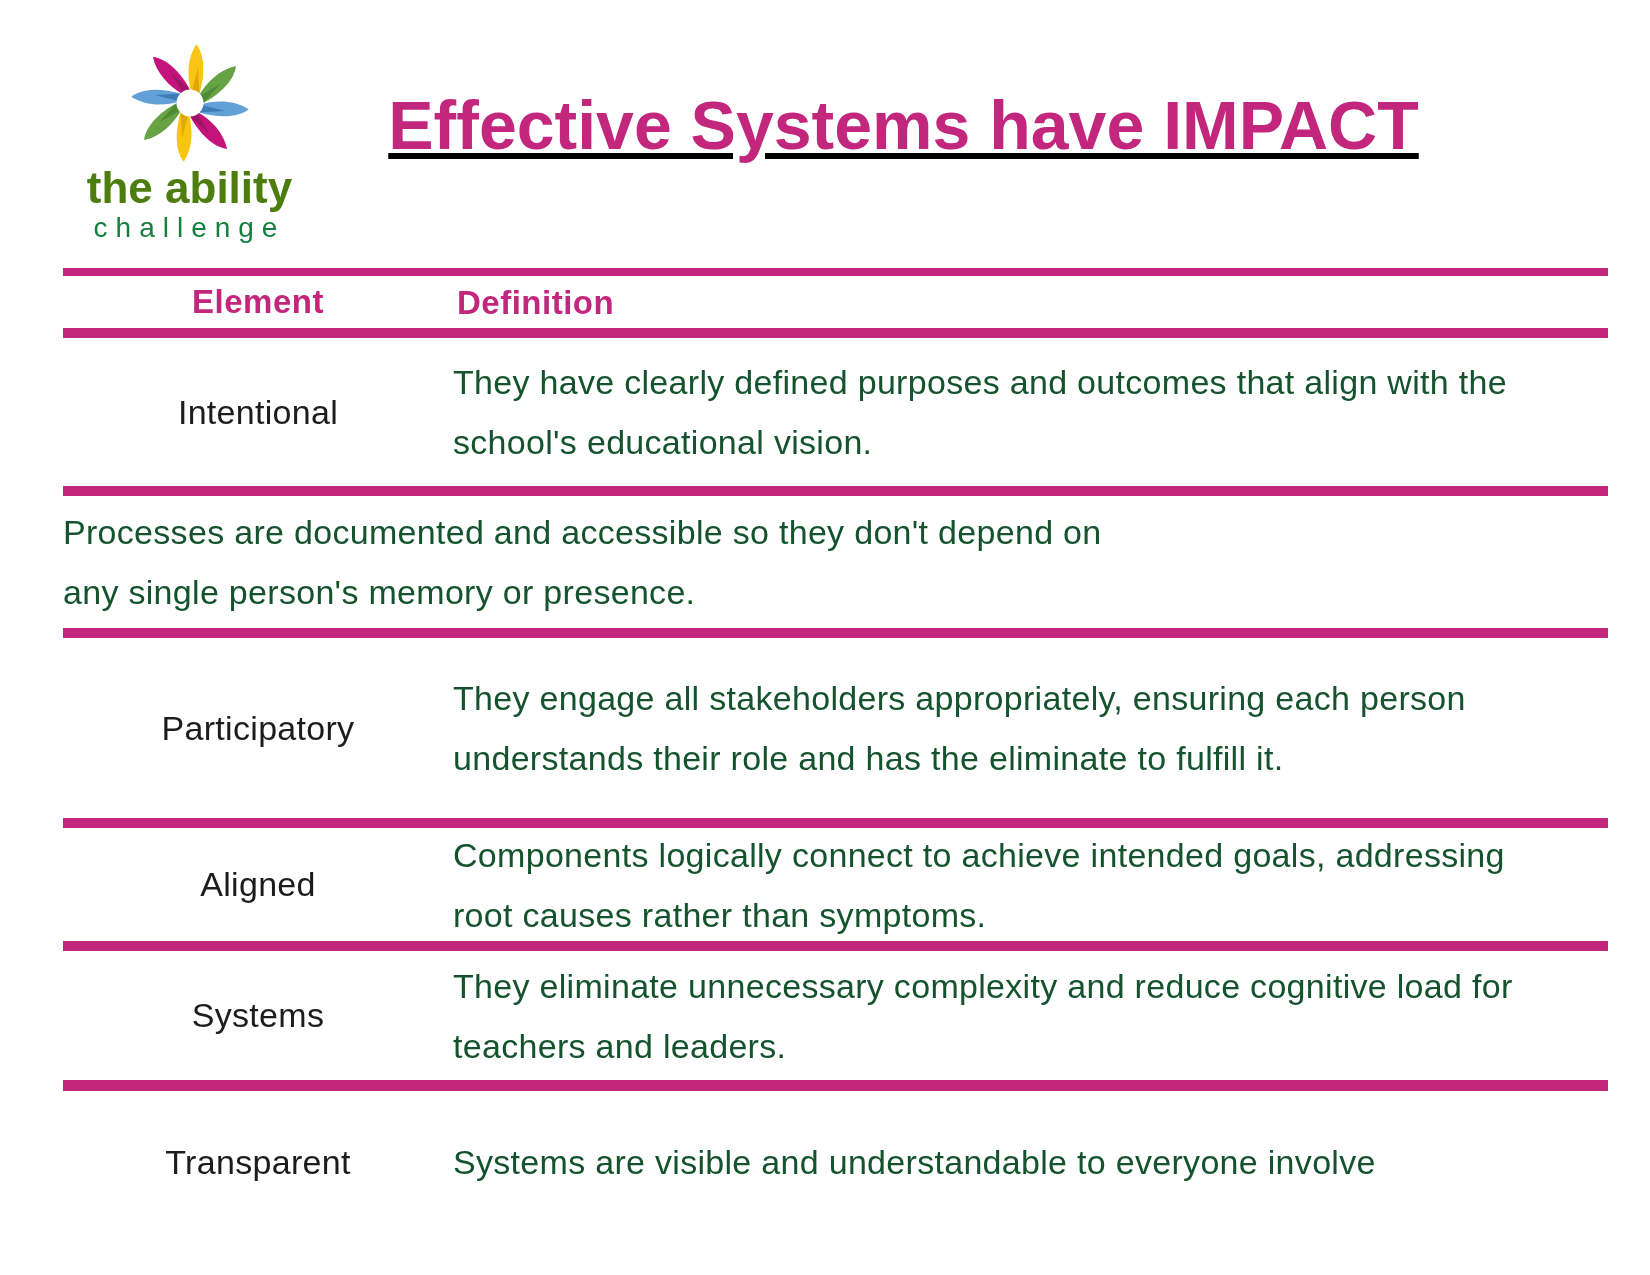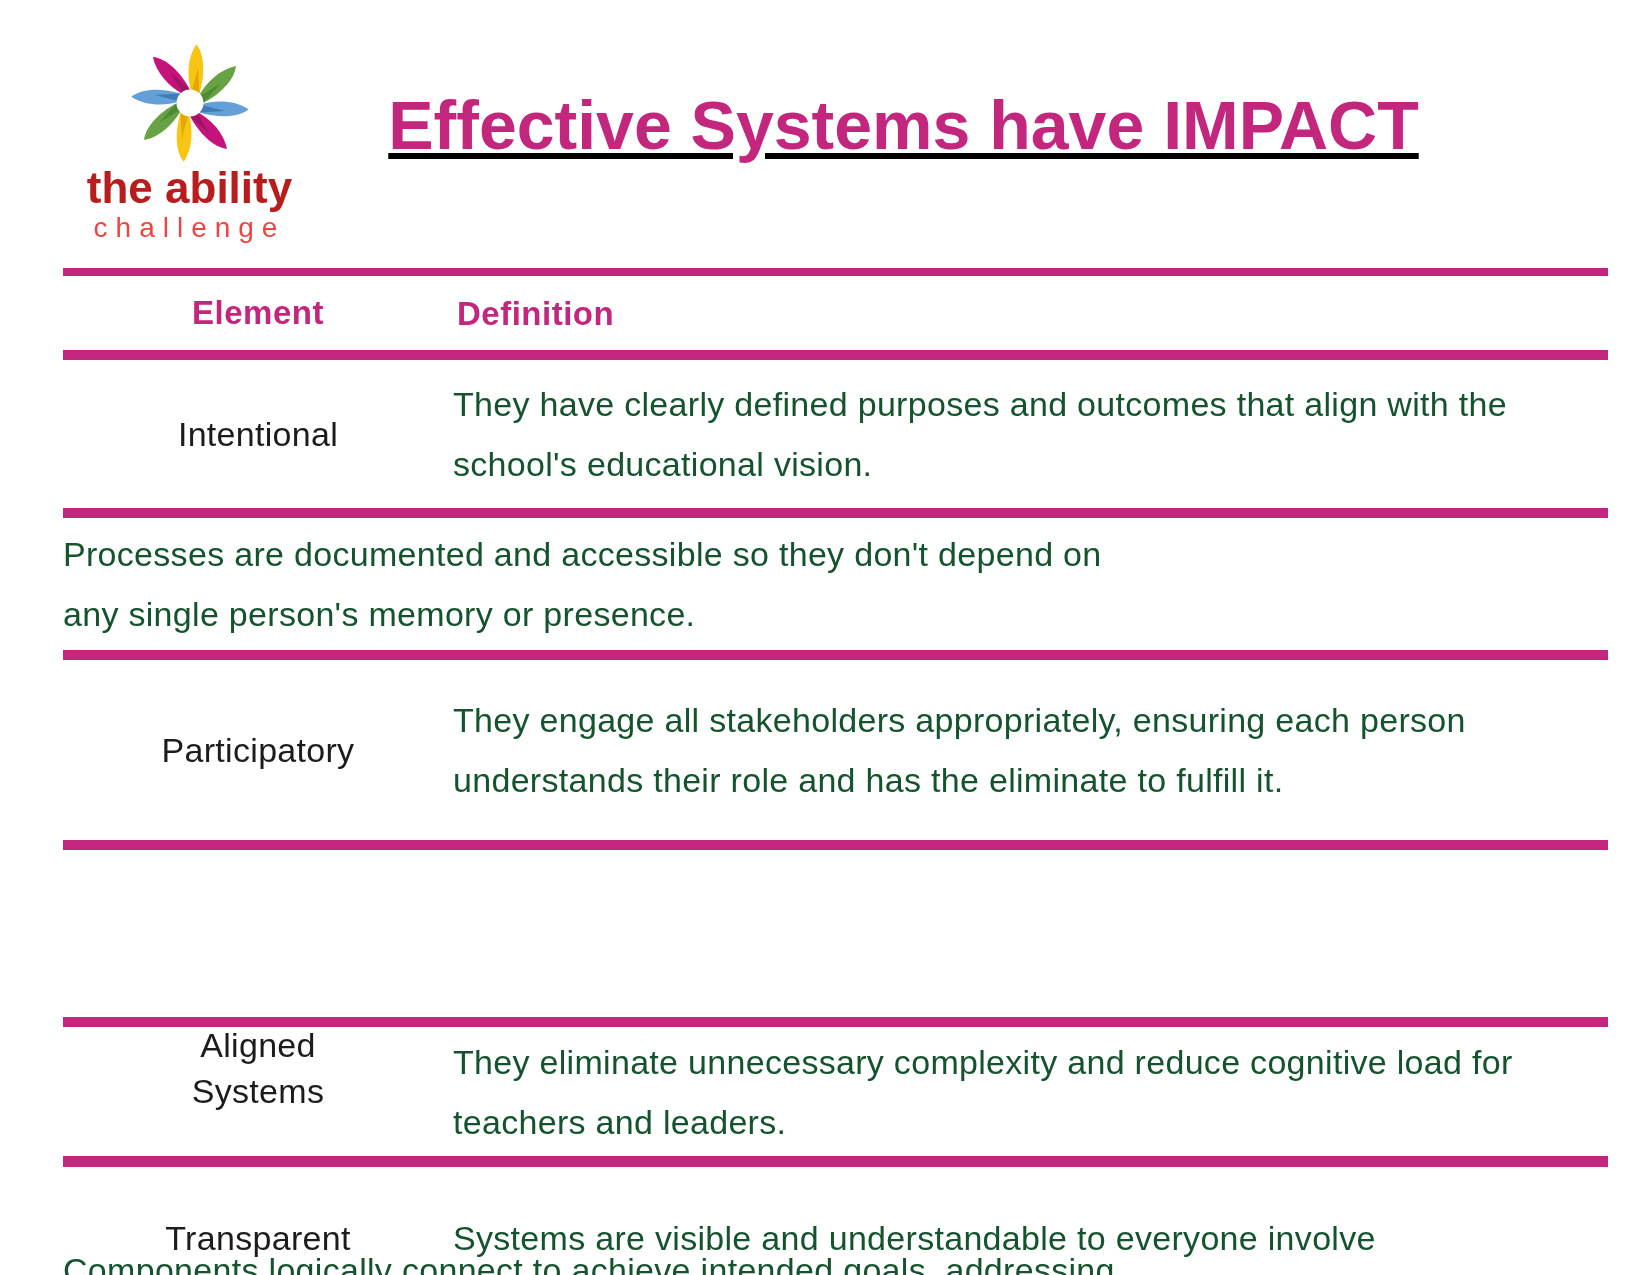--- a/index.html
+++ b/index.html
@@ -5,38 +5,38 @@
   html,body{margin:0;padding:0;}
   body{
     width:1650px;height:1275px;overflow:hidden;background:#ffffff;
     font-family:"Liberation Sans", sans-serif;
     -webkit-font-smoothing:antialiased;
   }
   
   .header{height:268px;display:flex;align-items:flex-start;}
   .logo{width:235px;margin:40px 0 0 72px;text-align:center;flex:0 0 auto;}
   .logo-icon{width:126px;height:126px;display:block;margin:0 auto;}
-  .logo-line1{font-size:44px;font-weight:bold;color:#b91c1c;letter-spacing:0px;line-height:44px;margin-top:0px;}
-  .logo-line2{font-size:28px;font-weight:400;color:#ef4444;letter-spacing:8px;line-height:32px;margin-top:2px;}
+  .logo-line1{font-size:44px;font-weight:bold;color:#4d7c0f;letter-spacing:0px;line-height:44px;margin-top:0px;}
+  .logo-line2{font-size:28px;font-weight:400;color:#15803d;letter-spacing:8px;line-height:32px;margin-top:2px;}
   .title-wrap{flex:1;height:268px;display:flex;align-items:center;justify-content:center;margin-right:150px;text-decoration:underline;}
   .page-title{
     font-size:68px;font-weight:800;color:#c2277d;letter-spacing:0px;
     margin-top:-18px;white-space:nowrap;
   }
   
   .t-line{margin:0 42px 0 63px;background:#c2267d;}
   .t-line.l-top{height:8px;}
   .t-line.l-mid{height:10px;}
   .t-line.l-mid2{height:11px;}
   .row{display:flex;margin:0 42px 0 63px;}
-  .r-head{height:74px;}
+  .r-head{height:52px;}
   .r-1{height:148px;}
   .r-2{height:132px;}
   .r-3{height:180px;}
-  .r-4{height:167px;flex-direction:column;}
+  .r-4{height:113px;}
   .r-5{height:129px;}
   .r-6{height:142px;}
   .col-el{
     width:390px;flex:0 0 390px;display:flex;align-items:center;justify-content:center;
     font-size:34px;color:#1c1c1c;font-weight:500;letter-spacing:0.3px;text-align:center;
   }
   .col-def{
     flex:1;display:flex;align-items:center;
     font-size:34px;color:#14532d;font-weight:500;line-height:60px;letter-spacing:0.3px;
   }

